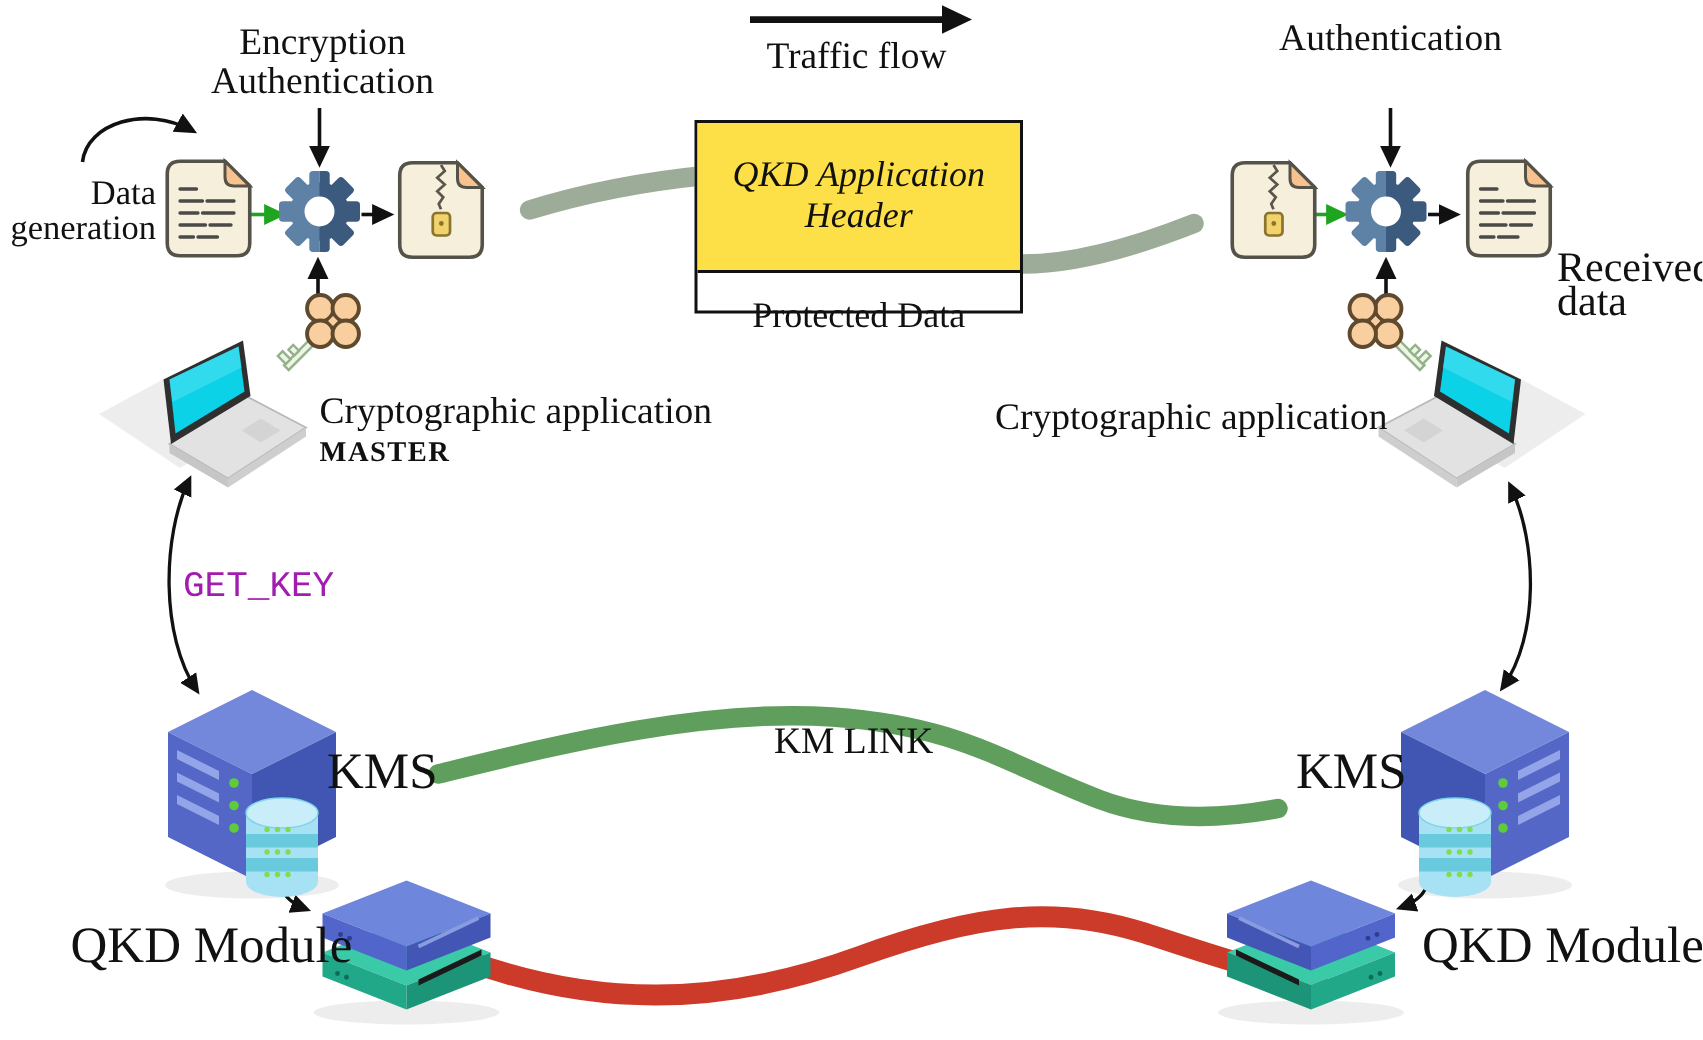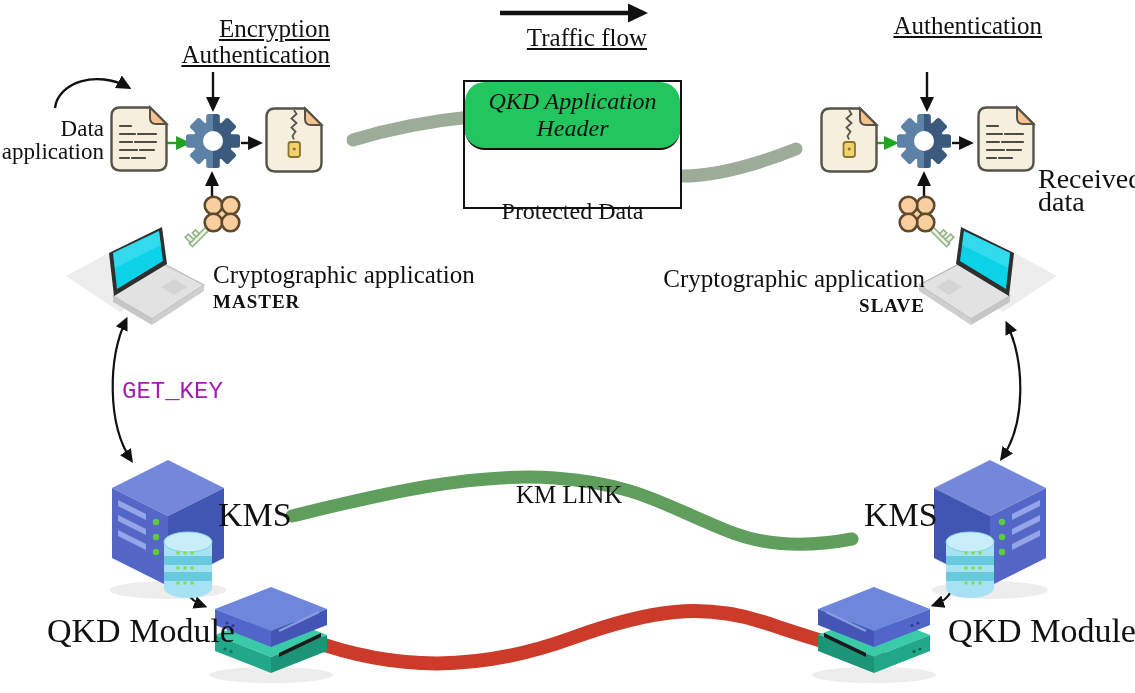--- a/index.html
+++ b/index.html
@@ -1,36 +1,36 @@
 <!DOCTYPE html>
 <html><head>
 <meta charset="utf-8">
 <style>
   html,body{margin:0;padding:0;background:#fff;}
   .canvas{position:relative;width:1135px;height:693px;background:#ffffff;overflow:hidden;
           font-family:"Liberation Serif",serif;color:#111;}
   .lbl{position:absolute;white-space:nowrap;}
-  .center{text-align:right;text-decoration:underline;}
+  .center{text-align:center;}
   .right{text-align:right;}
   svg.layer{position:absolute;left:0;top:0;z-index:1;}
   .overlay{z-index:2;}
 
   .enc-lbl{left:100px;top:16px;width:230px;font-size:25px;line-height:26px;}
   .traffic-lbl{left:495px;top:24px;width:152px;font-size:25px;}
   .dec-lbl{left:812px;top:13px;width:230px;font-size:25px;line-height:26px;}
   .datagen-lbl{left:0px;top:117px;width:104px;font-size:23px;line-height:23px;}
   .received-lbl{left:1038px;top:127px;width:97px;font-size:28px;line-height:23px;margin-top:40px;}
 
   .packet{position:absolute;left:463px;top:80px;width:219px;height:129px;z-index:2;
           border:2.5px solid #111;box-sizing:border-box;background:#fff;}
-  .packet-header{height:66px;background:#22c55e;border-bottom:2.5px solid #111;
+  .packet-header{height:66px;background:#fde047;border-bottom:2.5px solid #111;
           display:flex;align-items:center;justify-content:center;text-align:center;
-          font-style:italic;font-size:24px;line-height:27px;padding:0 12px;border-radius:20px;}
+          font-style:italic;font-size:24px;line-height:27px;padding:16px 12px;}
   .packet-payload{height:58px;display:flex;align-items:center;justify-content:center;
-          font-size:24px;margin-top:32px;}
+          font-size:24px;}
 
   .app-lbl{position:absolute;z-index:2;}
   .app-left{left:213px;top:261px;}
   .app-right{left:645px;top:265px;width:280px;text-align:right;}
   .app-title{font-size:25px;}
   .app-role{font-size:19px;font-weight:bold;letter-spacing:1px;margin-top:2px;}
 
   .mono{font-family:"Liberation Mono","DejaVu Sans Mono",monospace;font-size:24px;color:#a21caf;}
   .api-left{left:122px;top:378px;}
   .api-right{left:706px;top:382px;}
@@ -227,41 +227,40 @@
   </div>
 
   <div class="lbl traffic-lbl center overlay">Traffic flow</div>
 
   <div class="lbl dec-lbl center overlay">
     <div>Authentication</div>
   </div>
 
   <div class="lbl datagen-lbl right overlay">
     <div>Data</div>
-    <div>application</div>
+    <div>generation</div>
   </div>
 
   <div class="lbl received-lbl overlay">
     <div>Received</div>
     <div>data</div>
   </div>
 
   <div class="packet">
     <div class="packet-header">QKD Application Header</div>
     <div class="packet-payload">Protected Data</div>
   </div>
 
   <div class="app-lbl app-left">
     <div class="app-title">Cryptographic application</div>
     <div class="app-role">MASTER</div>
   </div>
 
   <div class="app-lbl app-right">
     <div class="app-title">Cryptographic application</div>
-    <div class="app-role">SLAVE</div>
   </div>
 
   <div class="lbl mono api-left overlay">GET_KEY</div>
 
   <div class="lbl node-lbl kms-left overlay">KMS</div>
   <div class="lbl node-lbl kms-right overlay">KMS</div>
 
   <div class="lbl kmlink-lbl overlay">KM LINK</div>
 
   <div class="lbl node-lbl qkdmod-left overlay">QKD Module</div>

